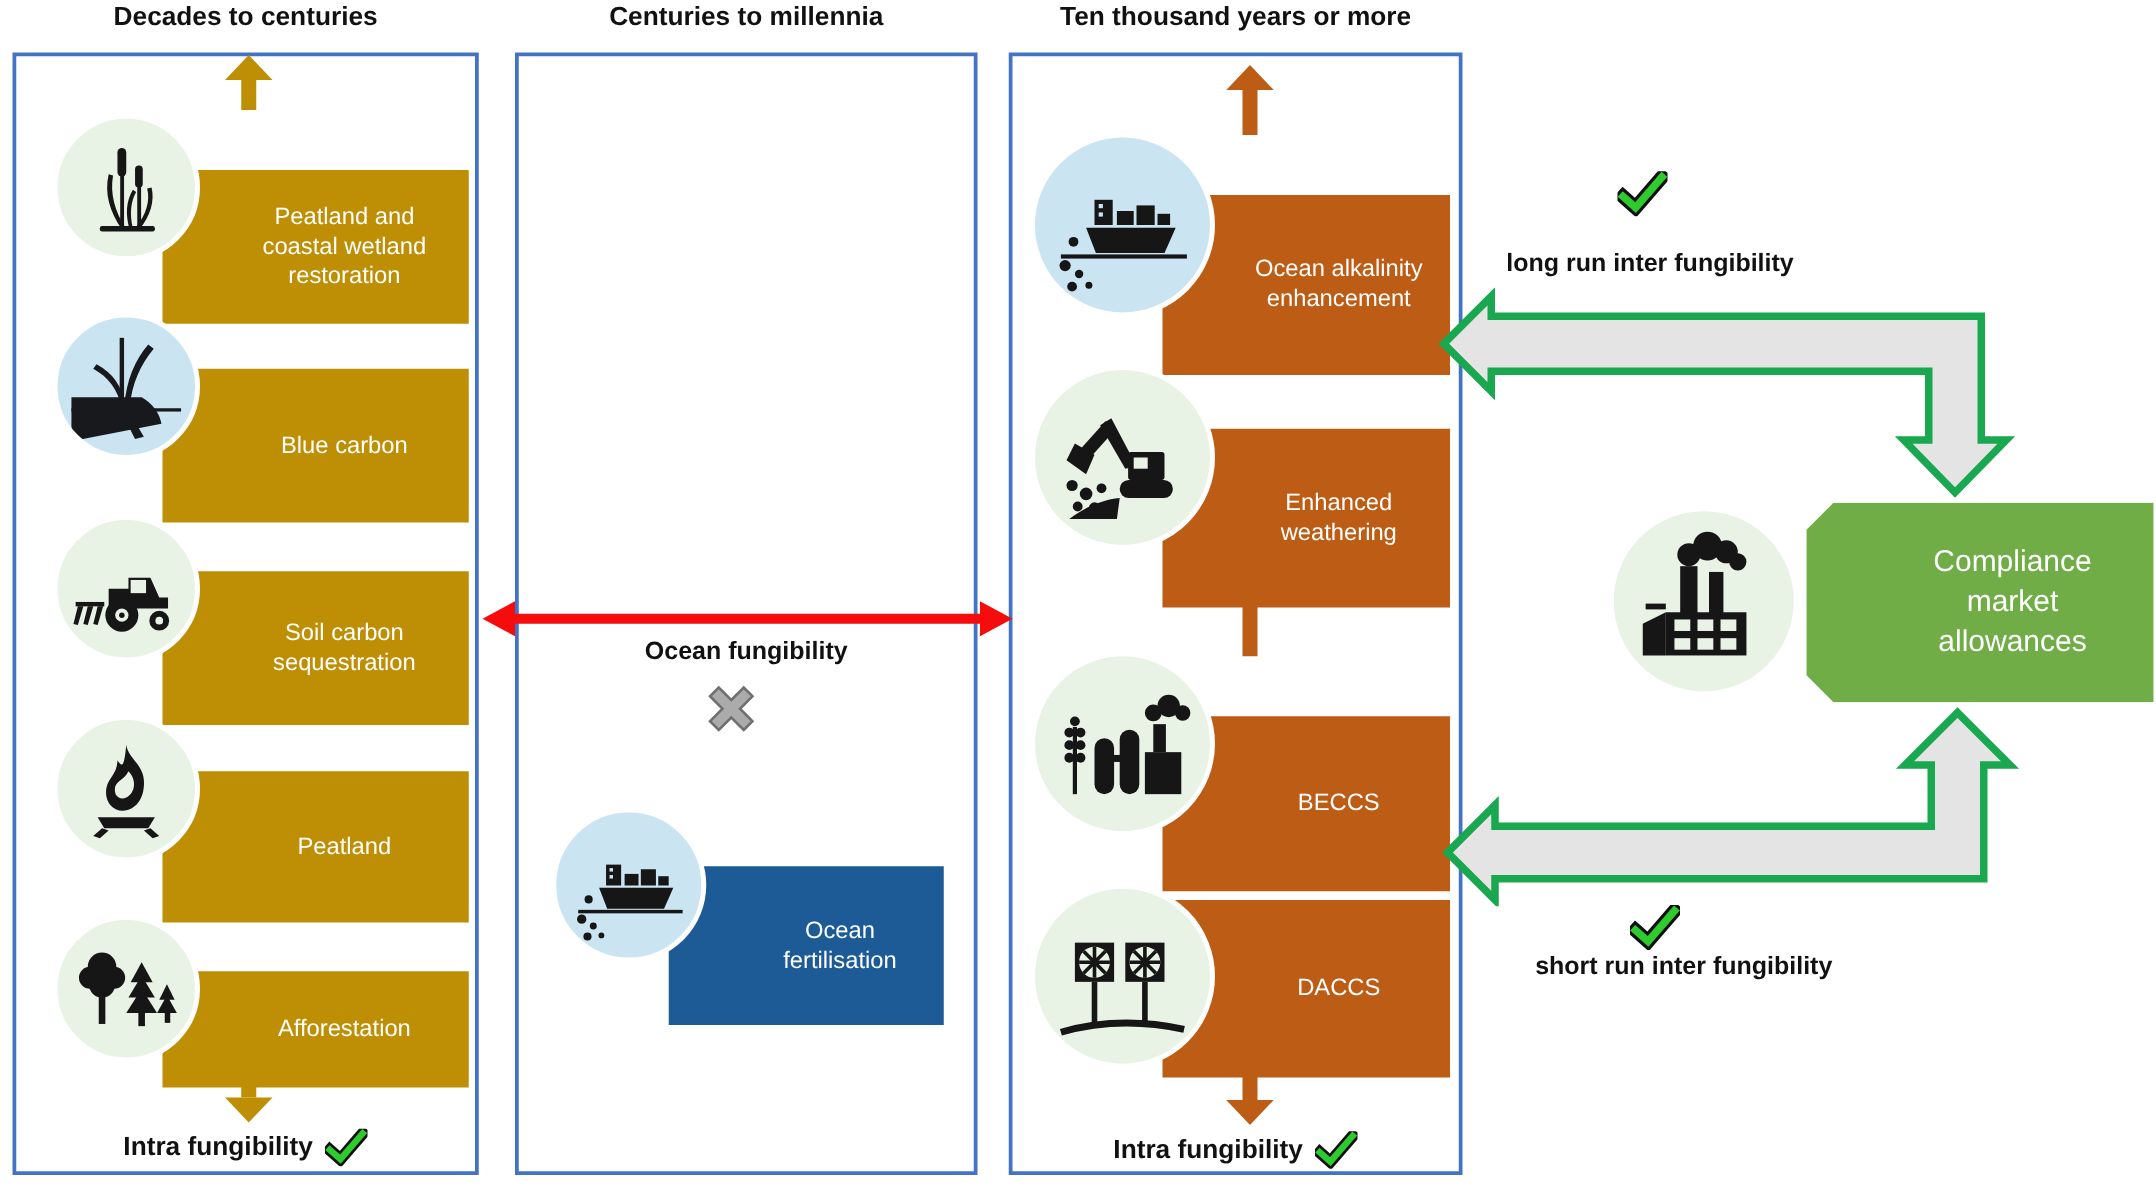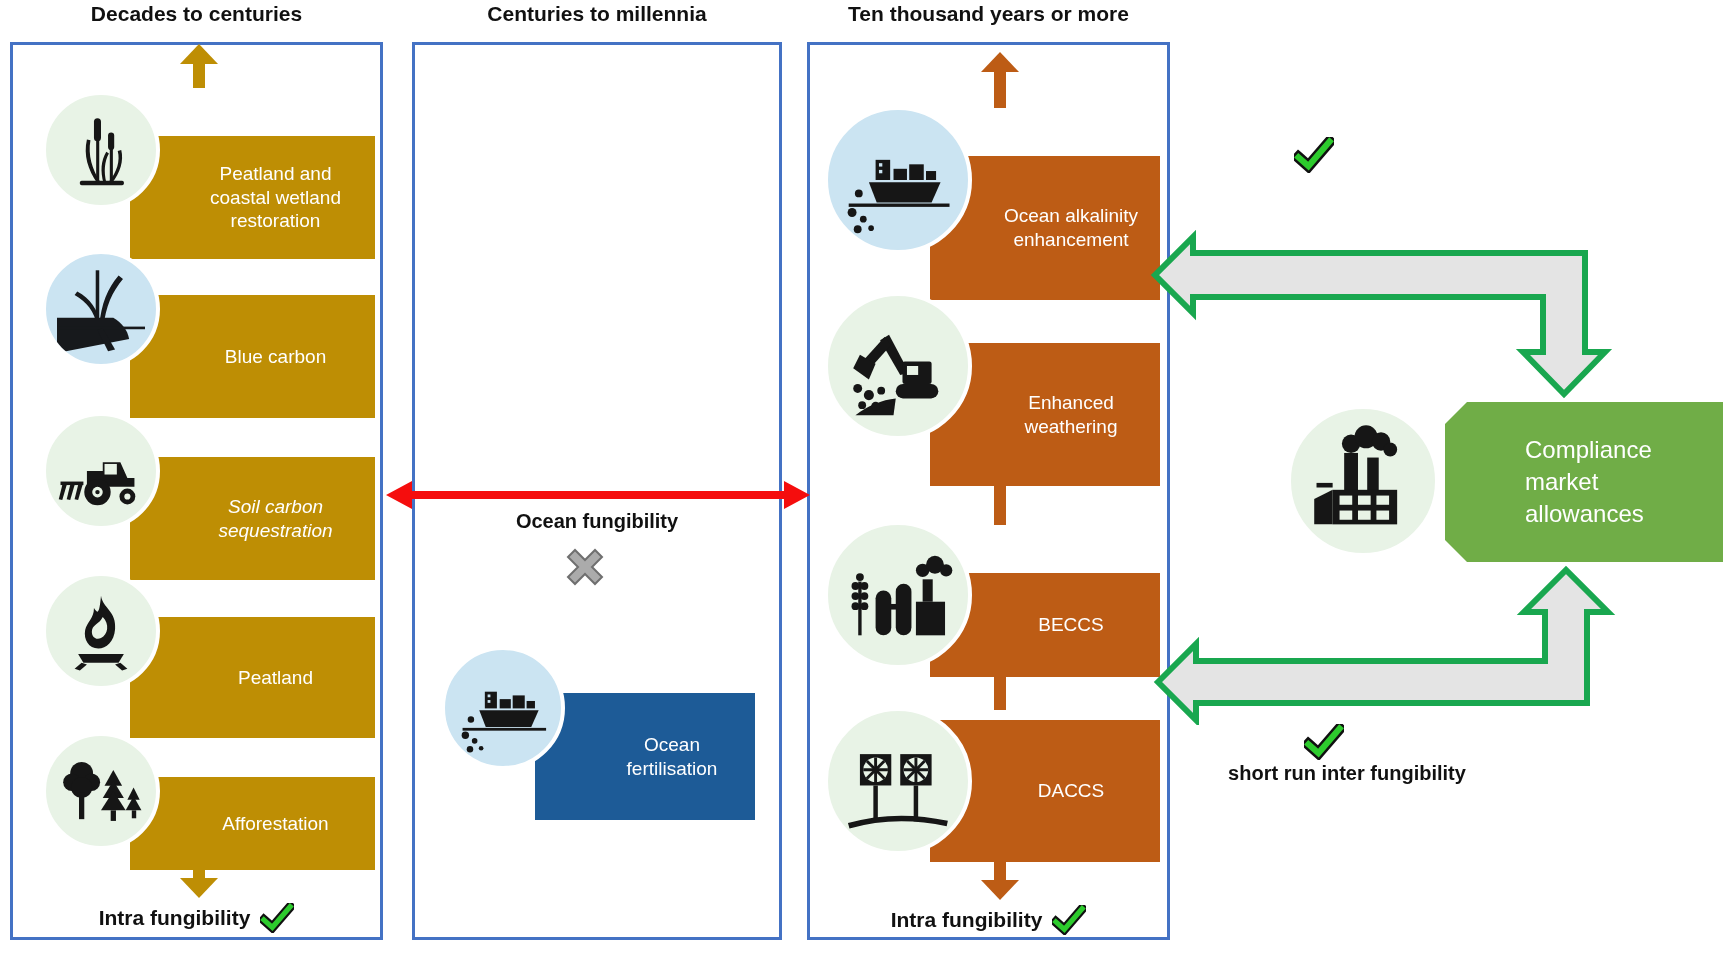--- a/index.html
+++ b/index.html
@@ -45,21 +45,21 @@
   }
   .side-label{
     position:absolute;text-align:center;font-weight:bold;font-size:20px;color:#111;z-index:4;
   }
   .market{
     position:absolute;left:1445px;top:402px;width:278px;height:160px;background:#70AD47;
     clip-path:polygon(22px 0,100% 0,100% 100%,22px 100%,0 calc(100% - 22px),0 22px);
     display:flex;align-items:center;justify-content:center;z-index:2;
   }
   .market p{
-    margin:0;width:170px;margin-left:52px;color:#fff;font-size:24px;line-height:1.32;text-align:left;
+    margin:0;width:170px;margin-left:52px;color:#fff;font-size:24px;line-height:1.32;text-align:center;
   }
   svg.overlay{position:absolute;z-index:5;}
   .check-inline{display:inline-block;vertical-align:-4px;}
 </style>
 </head>
 <body>
 
 <div class="canvas">
 
   <div class="col-title" style="left:10px;width:373px;">Decades to centuries</div>
@@ -78,21 +78,21 @@
   <div class="stem gold" style="left:193px;top:690px;height:39px;"></div>
   <div class="stem gold" style="left:193px;top:852px;height:26px;"></div>
   <div class="tri down gold" style="left:180px;top:878px;"></div>
 
   <div class="node gold" style="left:130px;top:88px;width:245px;height:123px;">
       <span>Peatland and coastal wetland restoration</span>
     </div>
   <div class="node gold" style="left:130px;top:247px;width:245px;height:123px;">
       <span>Blue carbon</span>
     </div>
-  <div class="node gold" style="left:130px;top:409px;width:245px;height:123px;font-style:italic;">
+  <div class="node gold" style="left:130px;top:409px;width:245px;height:123px;">
       <span>Soil carbon sequestration</span>
     </div>
   <div class="node gold" style="left:130px;top:569px;width:245px;height:121px;">
       <span>Peatland</span>
     </div>
   <div class="node gold" style="left:130px;top:729px;width:245px;height:93px;">
       <span>Afforestation</span>
     </div>
 
   <div class="circ bg-green" style="left:42px;top:91px;width:118px;height:118px;">
@@ -215,21 +215,21 @@
   <div class="stem brown" style="left:994px;top:665px;height:45px;"></div>
   <div class="stem brown" style="left:994px;top:852px;height:28px;"></div>
   <div class="tri down brown" style="left:981px;top:880px;"></div>
 
   <div class="node brown" style="left:930px;top:108px;width:230px;height:144px;">
       <span>Ocean alkalinity enhancement</span>
     </div>
   <div class="node brown" style="left:930px;top:295px;width:230px;height:143px;">
       <span>Enhanced weathering</span>
     </div>
-  <div class="node brown" style="left:930px;top:525px;width:230px;height:104px;">
+  <div class="node brown" style="left:930px;top:525px;width:230px;height:140px;">
       <span>BECCS</span>
     </div>
   <div class="node brown" style="left:930px;top:672px;width:230px;height:142px;">
       <span>DACCS</span>
     </div>
 
   <div class="circ bg-blue" style="left:824px;top:106px;width:148px;height:148px;">
     <svg viewBox="0 0 100 100">
         <g fill="#161616">
       <rect x="30" y="32" width="13" height="18"></rect>
@@ -324,20 +324,21 @@
     <svg class="check-inline" width="34" height="30" viewBox="0 0 36 32">
       <path d="M4 18 L13 26 L32 4" fill="none" stroke="#101010" stroke-width="10" stroke-linecap="square"></path>
       <path d="M4 18 L13 26 L32 4" fill="none" stroke="#2DCB2D" stroke-width="5.5" stroke-linecap="square"></path>
     </svg>
   </div>
 
   <svg class="overlay" style="left:1294px;top:137px;" width="40" height="36" viewBox="0 0 36 32">
     <path d="M4 18 L13 26 L32 4" fill="none" stroke="#101010" stroke-width="10" stroke-linecap="square"></path>
     <path d="M4 18 L13 26 L32 4" fill="none" stroke="#2DCB2D" stroke-width="5.5" stroke-linecap="square"></path>
   </svg>
+  <div class="side-label" style="left:1115px;top:200px;width:410px;">long run inter fungibility</div>
 
   <svg class="overlay" style="left:1150px;top:230px;" width="465" height="170" viewBox="1150 230 465 170">
     <polygon points="1155,275 1193,237 1193,253 1585,253 1585,352 1605,352 1564,394 1523,352 1543,352 1543,297 1193,297 1193,313" fill="#E4E4E4" stroke="#19A74F" stroke-width="6" stroke-linejoin="miter"></polygon>
   </svg>
 
   <svg class="overlay" style="left:1150px;top:563px;" width="470" height="162" viewBox="1150 563 470 162">
     <polygon points="1158,682 1196,644 1196,661 1545,661 1545,612 1524,612 1566,570 1608,612 1587,612 1587,703 1196,703 1196,720" fill="#E4E4E4" stroke="#19A74F" stroke-width="6" stroke-linejoin="miter"></polygon>
   </svg>
 
   <div class="market">

